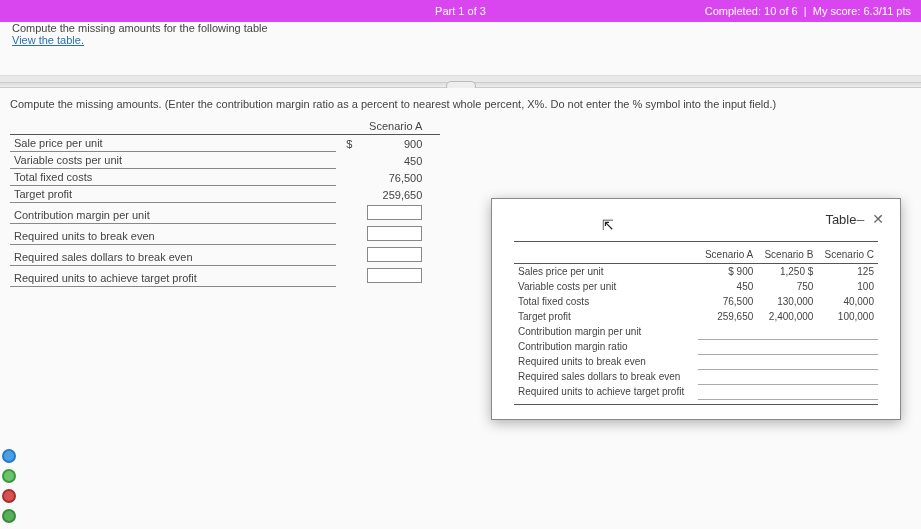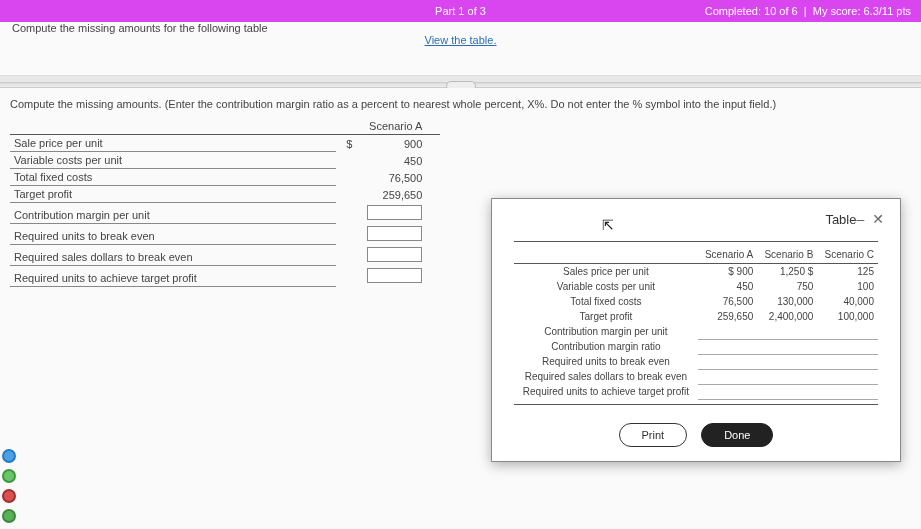--- a/index.html
+++ b/index.html
@@ -23,21 +23,21 @@
     padding: 0 10px;
     font-size: 11px;
   }
   .topbar .center { position: absolute; left: 50%; transform: translateX(-50%); }
   .question-area {
     background: #fafafa;
     padding: 0 12px 0 12px;
     border-bottom: 1px solid #ddd;
     height: 54px;
   }
-  .link { color: #2a6fb5; text-decoration: underline; cursor: pointer; text-align: center; }
+  .link { color: #2a6fb5; text-decoration: underline; cursor: pointer; }
   .divider-bar {
     height: 6px;
     background: linear-gradient(#ddd,#eee);
     border-top: 1px solid #ccc;
     border-bottom: 1px solid #ccc;
     position: relative;
     margin-top: 6px;
   }
   .divider-handle {
     position: absolute;
@@ -91,21 +91,21 @@
   .modal-table {
     border-top: 1.5px solid #555;
     border-bottom: 1.5px solid #555;
     padding: 4px 0;
     margin: 0 6px;
   }
   .modal-table table { width: 100%; border-collapse: collapse; font-size: 10px; }
   .modal-table th { border-bottom: 1px solid #555; text-align: right; font-weight: normal; padding: 3px 4px; }
   .modal-table th:first-child { text-align: left; }
   .modal-table td { padding: 2px 4px; text-align: right; }
-  .modal-table td:first-child { text-align: center; }
+  .modal-table td:first-child { text-align: left; }
   .modal-table .blank td:not(:first-child) { border-bottom: 1px solid #aaa; }
   .modal-buttons {
     display: flex; justify-content: center; gap: 14px; margin-top: 18px;
   }
   .btn {
     padding: 5px 22px;
     border-radius: 14px;
     font-size: 11px;
     cursor: pointer;
   }
@@ -289,24 +289,20 @@
         <tr class="blank">
               <td>Required units to achieve target profit</td>
               <td></td>
               <td></td>
               <td></td>
             </tr>
       </tbody>
         </table>
     </div>
 
-    <div class="modal-buttons">
-      <button class="btn btn-outline">Print</button>
-      <button class="btn btn-solid">Done</button>
-    </div>
   </div>
 </div>
 
 <div class="side-dots">
   <div class="dot blue"></div>
   <div class="dot green"></div>
   <div class="dot red"></div>
   <div class="dot grn2"></div>
 </div>
 

